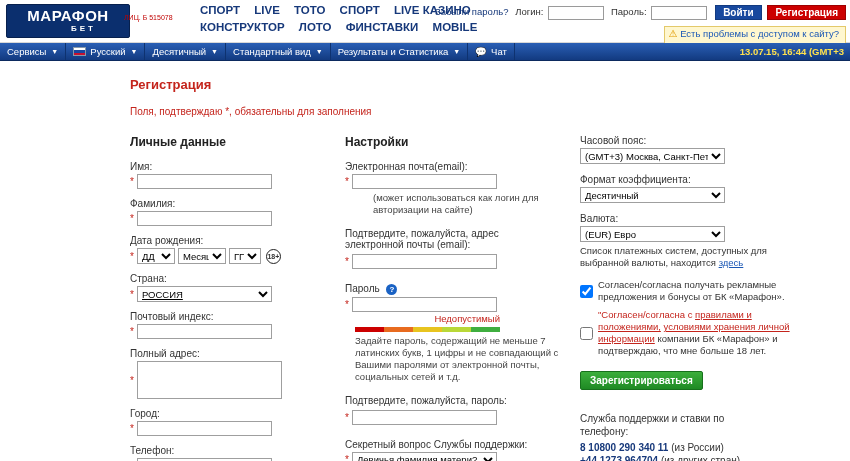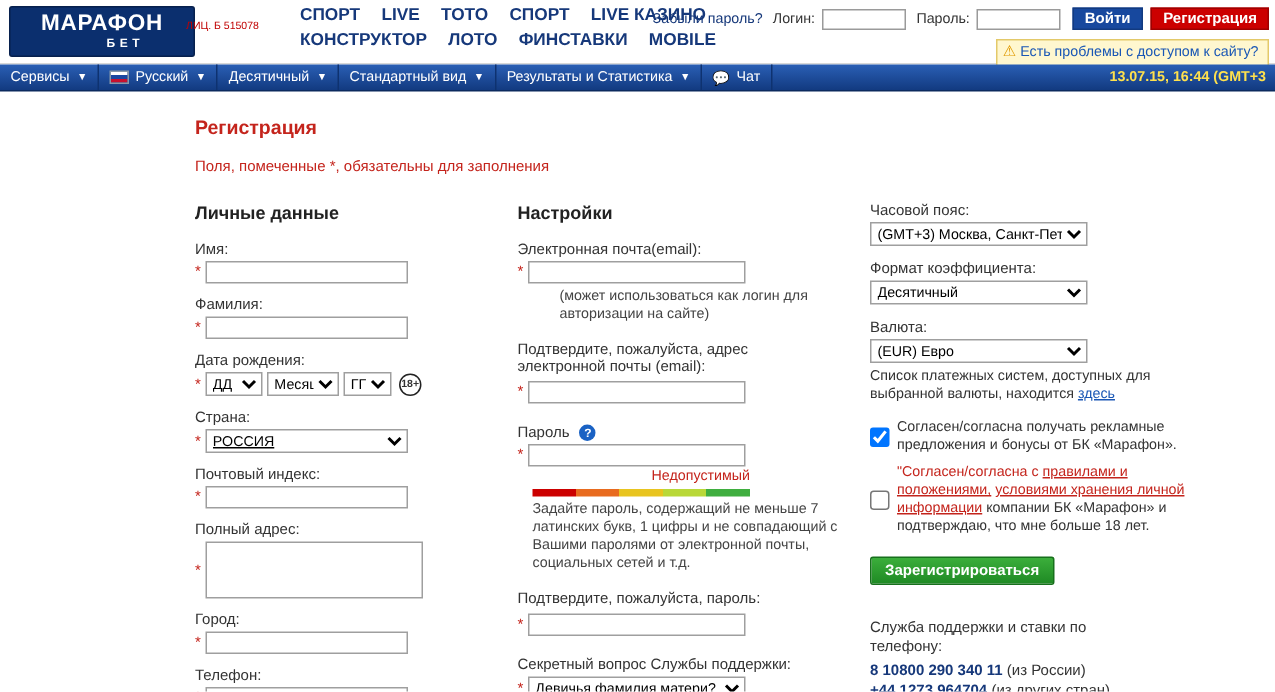--- a/index.html
+++ b/index.html
@@ -283,21 +283,21 @@
   <div class="mi">
     <span class="chat-ic">💬</span>
     <span>Чат</span>
   </div>
   <div class="clock">13.07.15, 16:44 (GMT+3</div>
 </div>
 
 <div class="content">
 
   <div class="page-title">Регистрация</div>
-  <div class="req-note">Поля, помеченные *, обязательны для заполнения</div>
+  <div class="req-note">Поля, подтверждаю *, обязательны для заполнения</div>
 
   <div class="cols">
 
     <div class="col col1">
       <div class="sec-title">Личные данные</div>
 
       <div class="field">
         <span class="flabel">Имя:</span>
         <div class="inrow">
           <span class="star">*</span>

